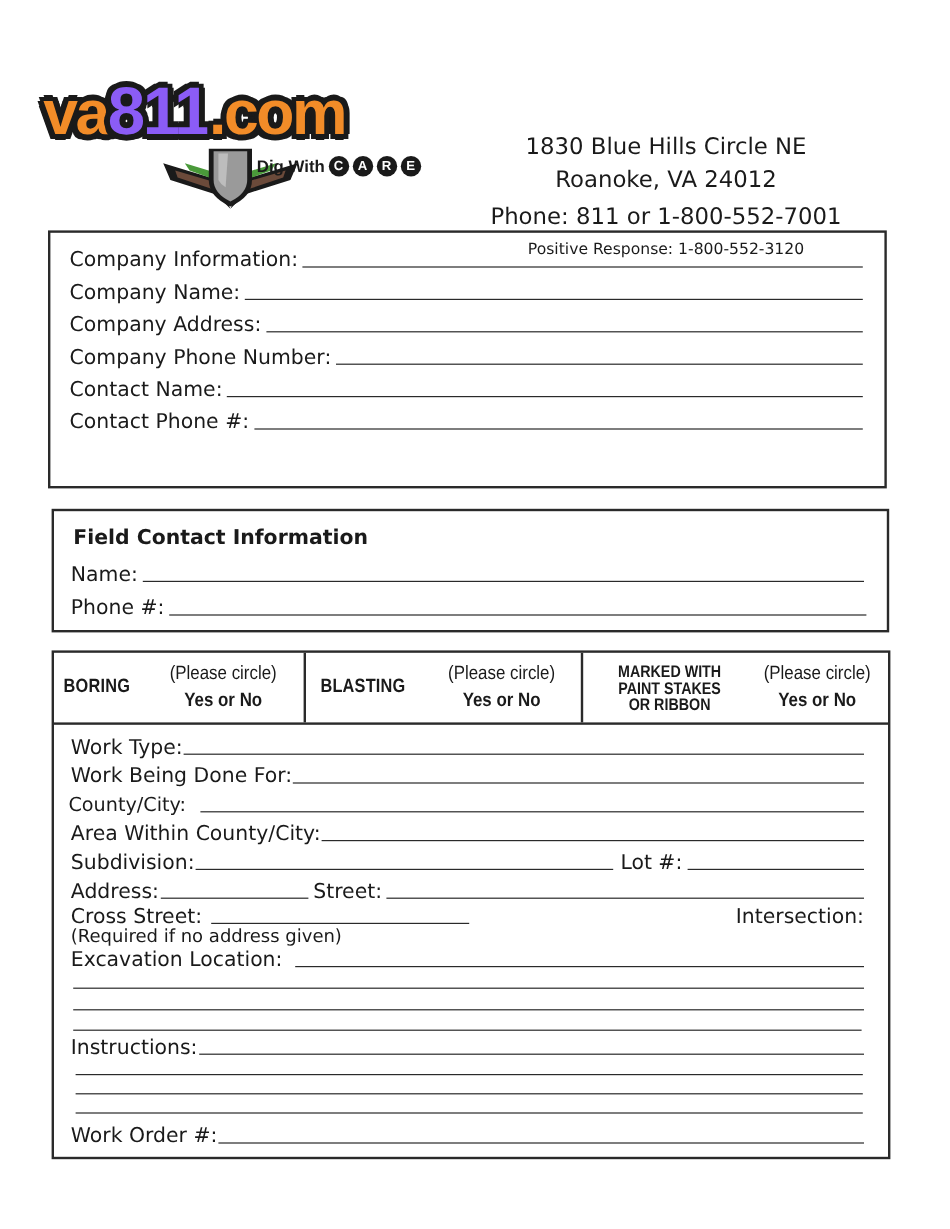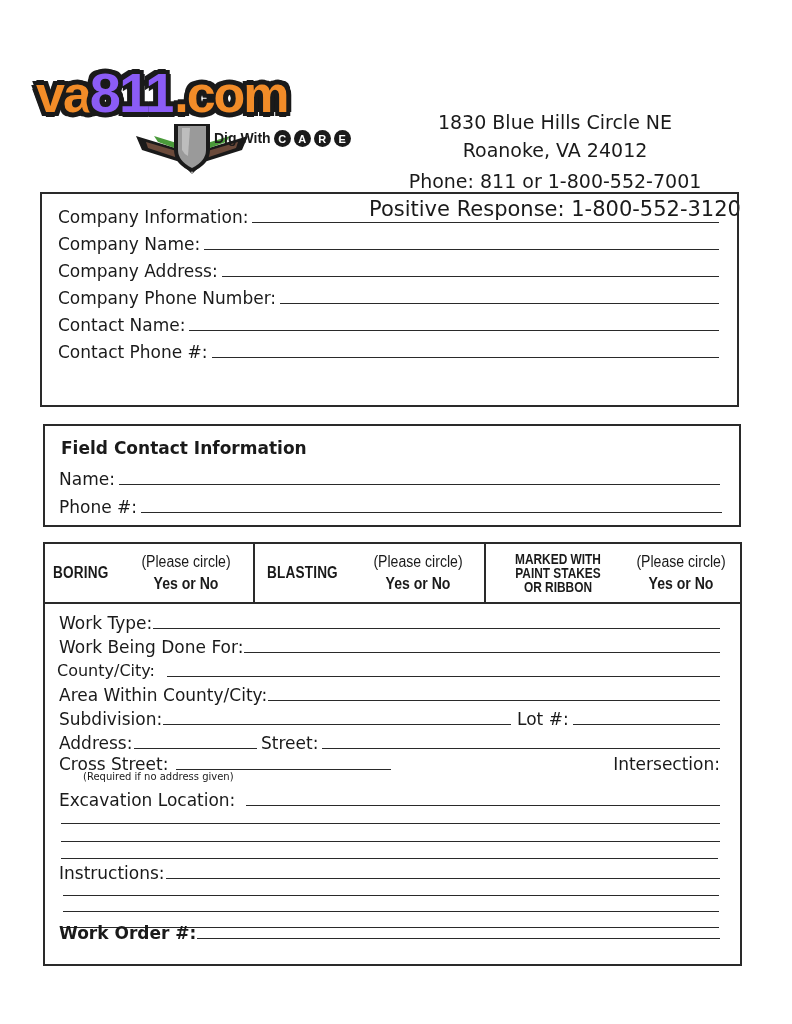--- a/index.html
+++ b/index.html
@@ -21,21 +21,21 @@
              font-weight:bold; font-size:14px; color:#1a1a1a; white-space:nowrap; display:flex; align-items:flex-start; gap:2px; }
   .care-circle { display:inline-flex; width:17px; height:17px; border-radius:50%; background:#1a1a1a;
                  color:#fff; font-size:11px; font-weight:bold; align-items:center; justify-content:center; margin-left:1px; }
 
   
   .addr { left:360px; top:60px; width:390px; text-align:center; font-family:"DejaVu Sans", sans-serif;
           color:#1a1a1a;margin-top:48px; }
   .addr .l1 { font-size:19px; line-height:28px; }
   .addr .l2 { font-size:19px; line-height:28px; }
   .addr .l3 { font-size:19px; line-height:28px; margin-top:3px; }
-  .addr .l4 { font-size:21px; line-height:28px; }
+  .addr .l4 { font-size:13px; line-height:28px; }
 
   
   .box { border:2px solid #2a2a2a; box-sizing:border-box; }
   .box1 { left:40px; top:192px; width:699px; height:215px; }
   .box2 { left:43px; top:424px; width:698px; height:103px; }
   .box3 { left:43px; top:542px; width:699px; height:424px; }
 
   .row { position:absolute; display:flex; align-items:flex-end; font-size:17px; line-height:20px; white-space:nowrap; }
   .row .lbl { flex:none; }
   .row .line { flex:1; border-bottom:1.6px solid #2a2a2a; margin-left:4px; height:0; margin-bottom:4px; }
@@ -45,21 +45,21 @@
 
   
   .hdr { position:absolute; left:0; top:0; width:100%; height:58px; border-bottom:2px solid #2a2a2a; display:flex; }
   .hcell { position:relative; height:100%; box-sizing:border-box; display:flex; align-items:center;
            font-family:"Liberation Sans", sans-serif; }
   .hcell + .hcell { border-left:2px solid #2a2a2a; }
   .hname { font-weight:bold; font-size:16px; transform:scaleX(0.85); transform-origin:left center; letter-spacing:0.2px; }
   .hname3 { font-weight:bold; font-size:14px; line-height:14px; text-align:center; transform:scaleX(0.85); }
   .hcircle { text-align:center; font-size:16px; line-height:22px; transform:scaleX(0.88); }
   .hcircle .yn { font-weight:bold; }
-  .small-note { position:absolute; font-size:10px; color:#1a1a1a;margin-left:24px; }
+  .small-note { position:absolute; font-size:15px; color:#1a1a1a; }
 </style>
 </head>
 <body>
 
 <div class="abs logo">
   <svg class="abs" style="left:96px;top:60px;" width="120" height="55" viewBox="0 0 120 55">
     <path d="M4 16 L50 30 L60 54 L70 30 L116 16 L110 30 L72 42 L60 54 L48 42 L10 30 Z" fill="#1a1a1a"></path>
     <path d="M14 22 L48 32 L46 38 L16 28 Z" fill="#6b4a3a"></path>
     <path d="M106 22 L72 32 L74 38 L104 28 Z" fill="#6b4a3a"></path>
     <path d="M22 16 L48 24 L48 30 L26 22 Z" fill="#4a9a3a"></path>
@@ -206,17 +206,17 @@
   <div class="fullline" style="left:16px;right:22px;top:314px;"></div>
 
   <div class="row" style="left:14px;right:20px;top:319px;">
     <span class="lbl">Instructions:</span>
       <span class="line" style="margin-left:1px;"></span>
   </div>
   <div class="fullline" style="left:18px;right:21px;top:351px;"></div>
   <div class="fullline" style="left:18px;right:21px;top:367px;"></div>
   <div class="fullline" style="left:18px;right:21px;top:383px;"></div>
 
-  <div class="row" style="left:14px;right:20px;top:379px;font-weight:bold;">
+  <div class="row" style="left:14px;right:20px;top:393px;">
     <span class="lbl">Work Order #:</span>
       <span class="line" style="margin-left:1px;"></span>
   </div>
 </div>
 
 </body></html>

